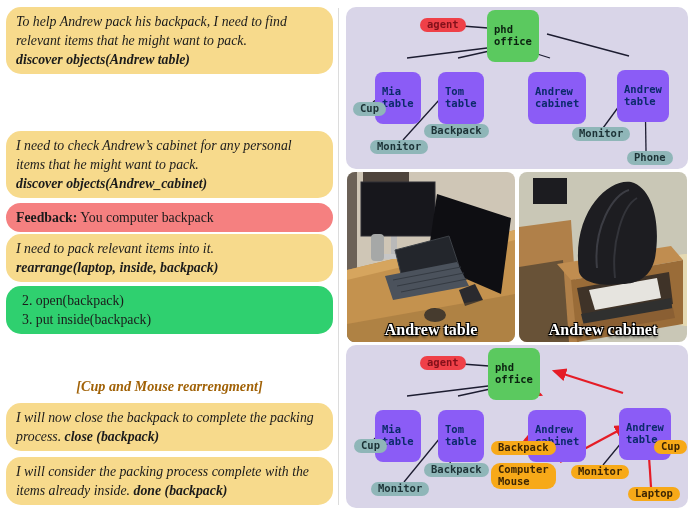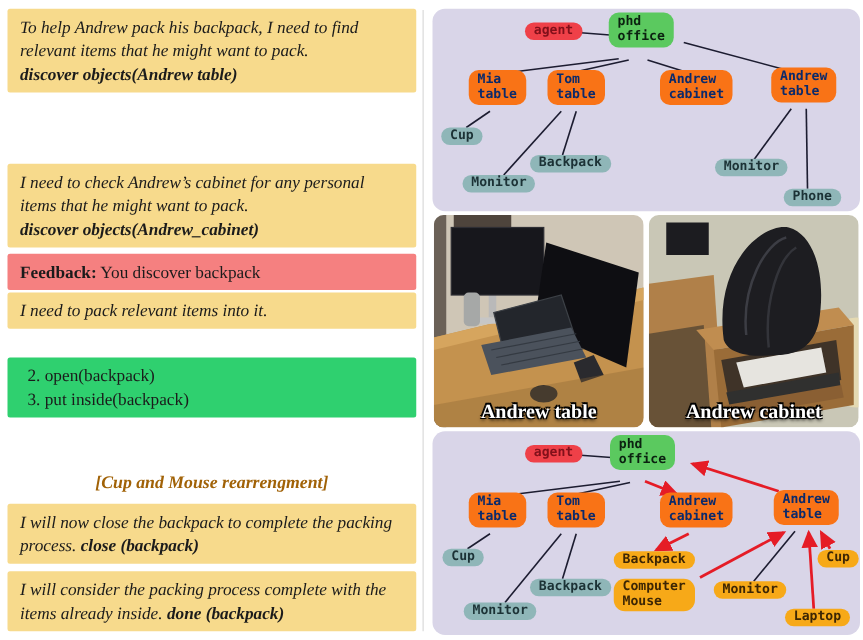--- a/index.html
+++ b/index.html
@@ -1,40 +1,40 @@
 <!DOCTYPE html>
 <html><head>
 <meta charset="utf-8">
 <style>
   html,body{margin:0;padding:0;background:#ffffff;}
   .stage{position:relative;width:690px;height:512px;background:#ffffff;overflow:hidden;
          font-family:"Liberation Serif",serif;}
   
   .box{position:absolute;left:6px;width:327px;box-sizing:border-box;
-       border-radius:2px;padding:5px 10px;font-size:13.8px;line-height:1.38;color:#1b1b1b;}
+       border-radius:15px;padding:5px 10px;font-size:13.8px;line-height:1.38;color:#1b1b1b;}
   .thought{background:#f7da8c;}
   .thought .txt{font-style:italic;}
   .cmd{font-weight:bold;font-style:italic;}
   .cmd-block{display:block;}
   .feedback{background:#f58080;}
   .feedback .lbl{font-weight:bold;}
   .corrector{background:#2fd06f;}
   .corrector .lbl{font-weight:bold;display:block;}
   .corrector .step{display:block;padding-left:6px;}
   .note{position:absolute;left:6px;width:327px;text-align:center;
         font-weight:bold;font-style:italic;font-size:14.2px;color:#a16207;}
   .divider{position:absolute;left:338px;top:8px;width:1px;height:497px;background:#dcdcdc;}
   
   .panel{position:absolute;left:346px;width:342px;background:#d9d5e8;border-radius:10px;}
   .panel svg.edges{position:absolute;left:0;top:0;pointer-events:none;}
   .gnode{position:absolute;font-family:"DejaVu Sans Mono",monospace;font-weight:bold;
-         font-size:10.5px;line-height:1.12;white-space:pre-line;padding:2px 7px;border-radius:8px;}
+         font-size:10.5px;line-height:1.12;white-space:pre-line;padding:14px 7px;border-radius:8px;}
   .n-room{background:#5bc95f;color:#0b2210;}
   .n-agent{background:#ef4048;color:#82101a;border-radius:10px;padding:1px 7px;}
-  .n-furn{background:#f97316;color:#0b2a6b;}
+  .n-furn{background:#8b5cf6;color:#0b2a6b;margin-top:16px;}
   .n-gray{background:#8fb6b8;color:#1c3236;border-radius:9px;padding:1px 7px;}
   .n-orange{background:#f7a918;color:#3d2604;border-radius:9px;padding:1px 7px;}
   
   .photo{position:absolute;top:172px;width:168px;height:170px;border-radius:8px;overflow:hidden;}
   .photo svg{display:block;}
   .caption{position:absolute;bottom:3px;left:0;width:100%;text-align:center;
            font-family:"Liberation Serif",serif;font-weight:bold;font-size:16px;color:#ffffff;
            text-shadow:-1px -1px 0 #000,1px -1px 0 #000,-1px 1px 0 #000,1px 1px 0 #000,0 2px 3px #000;}
 </style>
 </head>
@@ -48,25 +48,26 @@
   </div>
 
 
   <div class="box thought" style="top:131px">
     <span class="txt">I need to check Andrew’s cabinet for any personal items that he might want to pack.</span>
     <span class="cmd cmd-block">discover objects(Andrew_cabinet)</span>
   </div>
 
   <div class="box feedback" style="top:203px">
     <b class="lbl">Feedback:</b>
-    <span>You discover backpack</span>
+    <span>You computer backpack</span>
   </div>
 
   <div class="box thought" style="top:234px">
     <span class="txt">I need to pack relevant items into it.</span>
+    <span class="cmd cmd-block">rearrange(laptop, inside, backpack)</span>
   </div>
 
   <div class="box corrector" style="top:286px">
     <span class="step">2. open(backpack)</span>
     <span class="step">3. put inside(backpack)</span>
   </div>
 
   <div class="note" style="top:378px">[Cup and Mouse rearrengment]</div>
 
   <div class="box thought" style="top:403px">

